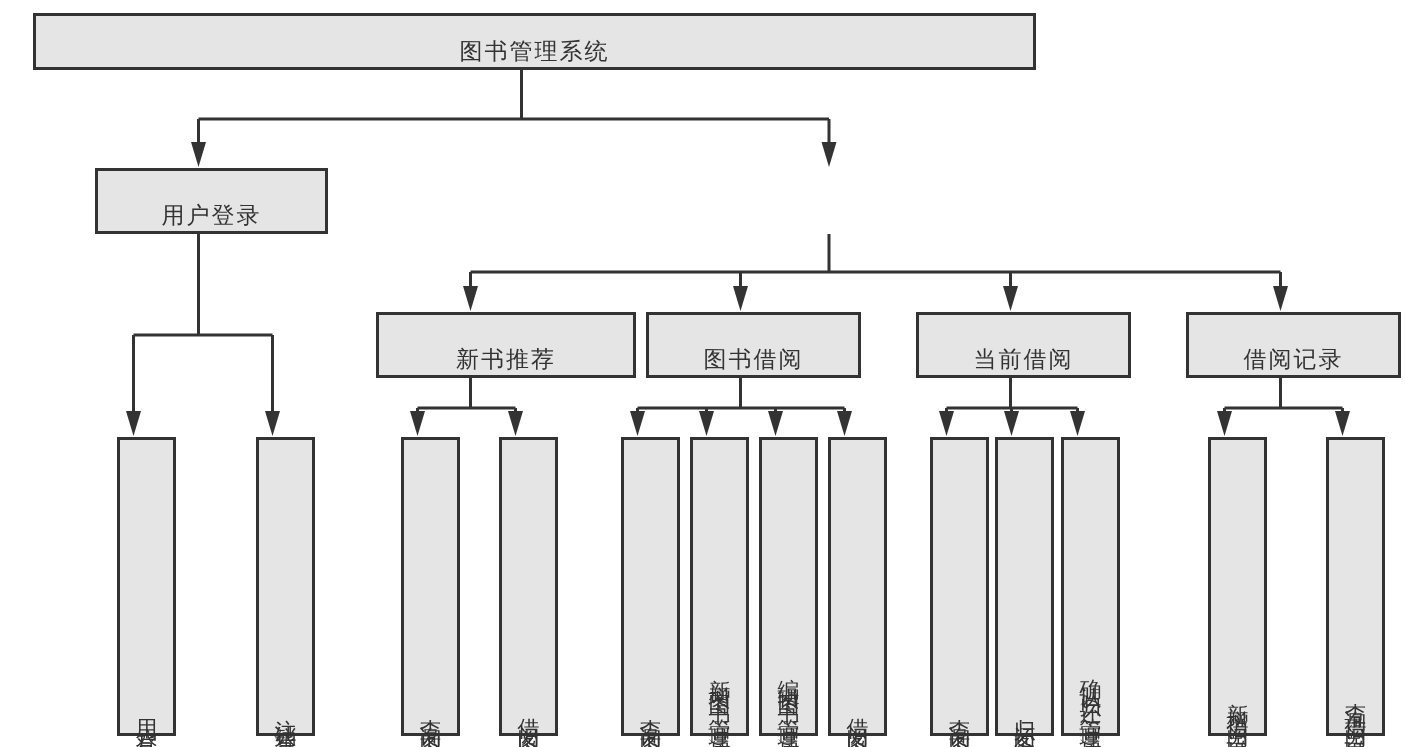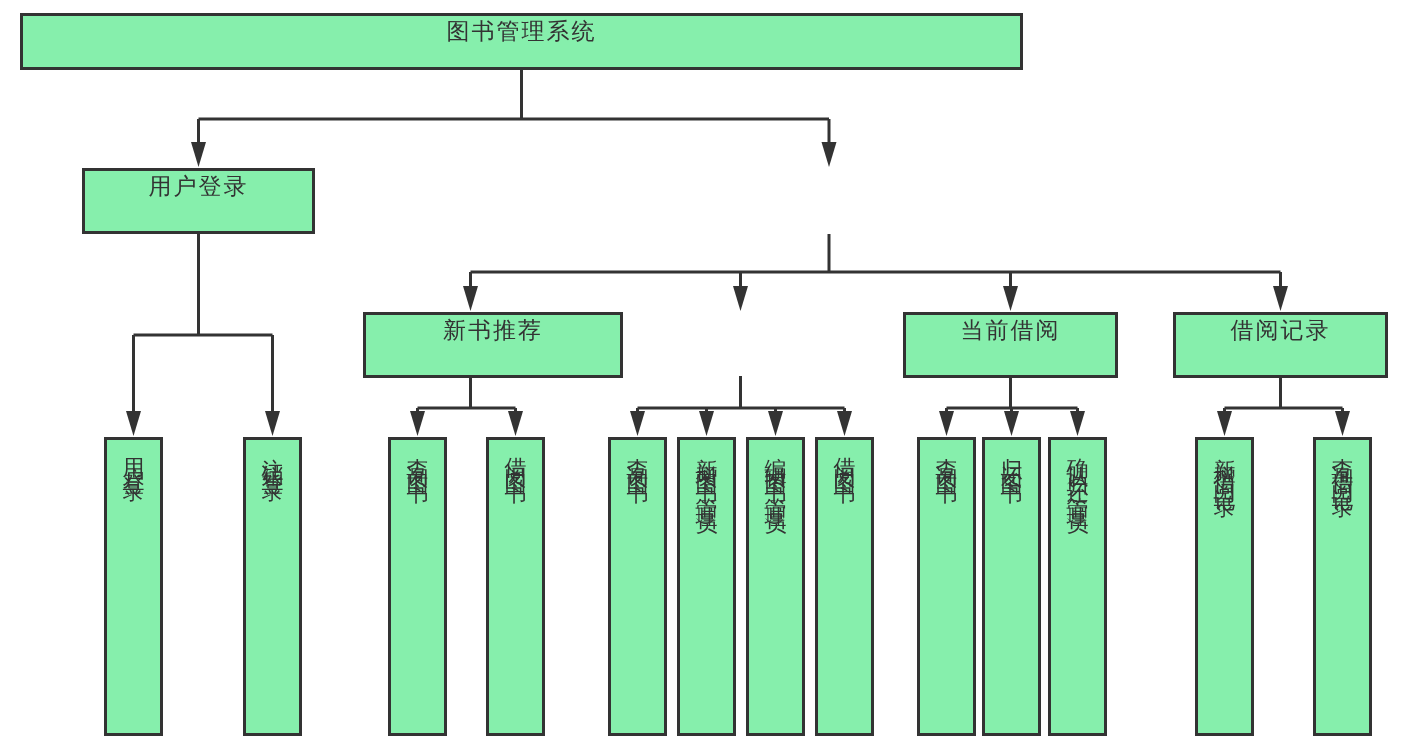--- a/index.html
+++ b/index.html
@@ -13,26 +13,27 @@
   }
   #connectors {
     position: absolute;
     left: 0; top: 0;
     width: 1405px; height: 747px;
     pointer-events: none;
   }
   .node {
     position: absolute;
     box-sizing: border-box;
-    background: #86efac;
+    background: #e5e5e5;
     border: 3px solid #333333;
     display: flex;
-    align-items: flex-start;
+    align-items: flex-end;
     justify-content: center;
     color: #333333;
+    margin-left: 13px;
   }
   .node.h span {
     font-size: 23px;
     letter-spacing: 2px;
     white-space: nowrap;
   }
   .node.v span {
     writing-mode: vertical-rl;
     text-orientation: mixed;
     font-size: 22px;
@@ -117,20 +118,23 @@
     <span>图书管理系统</span>
   </div>
 
   <div class="node h lvl2" style="left:82px;top:168px;width:233px">
     <span>用户登录</span>
   </div>
 
   <div class="node h lvl3" style="left:363px;top:312px;width:260px">
     <span>新书推荐</span>
   </div>
+  <div class="node h lvl3" style="left:633px;top:312px;width:215px">
+    <span>图书借阅</span>
+  </div>
   <div class="node h lvl3" style="left:903px;top:312px;width:215px">
     <span>当前借阅</span>
   </div>
   <div class="node h lvl3" style="left:1173px;top:312px;width:215px">
     <span>借阅记录</span>
   </div>
 
   <div class="node v lvl4" style="left:104px">
     <span>用户登录</span>
   </div>

